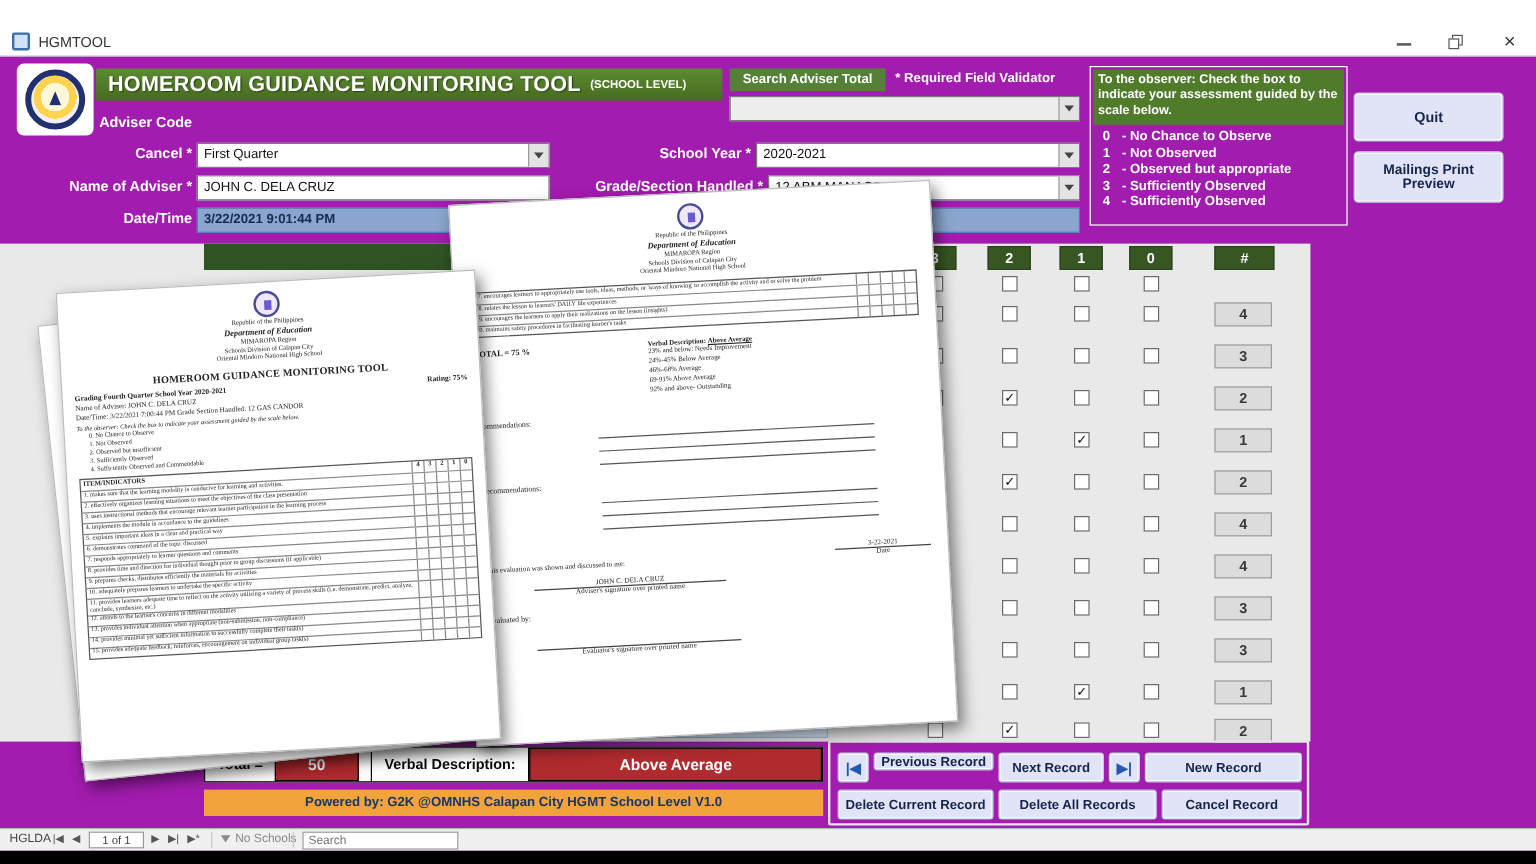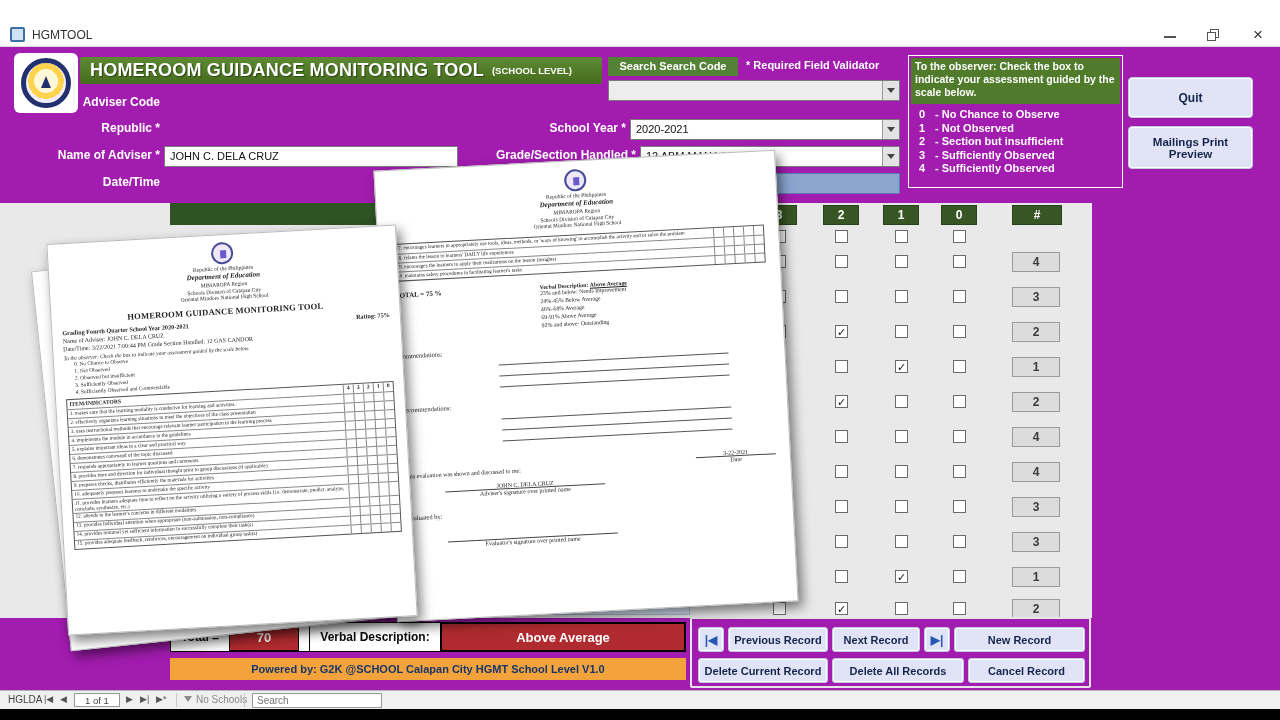--- a/index.html
+++ b/index.html
@@ -156,46 +156,53 @@
         <span class="core"></span>
       </span>
   </div>
   <div class="abs" id="title-band">
     <span class="main">HOMEROOM GUIDANCE MONITORING TOOL</span>
     <span class="sub">(SCHOOL LEVEL)</span>
   </div>
 
   <div class="abs lbl" style="left:20px;top:95px;width:140px">Adviser Code</div>
 
-  <div class="abs lbl" style="left:20px;top:121px;width:140px">Republic *</div>
+  <div class="abs lbl" style="left:20px;top:121px;width:140px">Cancel *</div>
+  <div class="abs field f-white combo" style="left:164px;top:119px;width:294px;padding:0">
+    <span class="txt" style="padding:0 5px">First Quarter</span>
+    <span class="caretbox">
+        <span class="tri"></span>
+      </span>
+  </div>
 
   <div class="abs lbl" style="left:20px;top:148px;width:140px">Name of Adviser *</div>
   <div class="abs field f-white" style="left:164px;top:146px;width:294px">JOHN C. DELA CRUZ</div>
 
   <div class="abs lbl" style="left:20px;top:175px;width:140px">Date/Time</div>
+  <div class="abs field f-blue" style="left:164px;top:173px;width:294px">3/22/2021 9:01:44 PM</div>
 
   <div class="abs lbl" style="left:498px;top:121px;width:128px">School Year *</div>
   <div class="abs field f-white combo" style="left:630px;top:119px;width:270px;padding:0">
     <span class="txt" style="padding:0 5px">2020-2021</span>
     <span class="caretbox">
         <span class="tri"></span>
       </span>
   </div>
 
   <div class="abs lbl" style="left:448px;top:148px;width:188px">Grade/Section Handled *</div>
   <div class="abs field f-white combo" style="left:640px;top:146px;width:260px;padding:0">
     <span class="txt" style="padding:0 5px">12 ABM MANAGER</span>
     <span class="caretbox">
         <span class="tri"></span>
       </span>
   </div>
 
   <div class="abs field f-blue" style="left:640px;top:173px;width:260px"></div>
 
-  <div class="abs" id="search-label">Search Search Code</div>
+  <div class="abs" id="search-label">Search Adviser Total</div>
   <div class="abs" id="validator-hint">* Required Field Validator</div>
   <div class="abs field f-white combo" style="left:608px;top:80px;width:292px;padding:0;background:#ededed">
     <span class="txt" style="padding:0 5px"></span>
     <span class="caretbox">
         <span class="tri"></span>
       </span>
   </div>
 
   <div class="abs" id="observer-panel">
     <div id="observer-note">To the observer: Check the box to indicate your assessment guided by the scale below.</div>
@@ -206,21 +213,21 @@
           <span>- No Chance to Observe</span>
         </div>
 
         <div class="scale-row">
           <span class="n">1</span>
           <span>- Not Observed</span>
         </div>
 
         <div class="scale-row">
           <span class="n">2</span>
-          <span>- Section but insufficient</span>
+          <span>- Observed but appropriate</span>
         </div>
 
         <div class="scale-row">
           <span class="n">3</span>
           <span>- Sufficiently Observed</span>
         </div>
 
         <div class="scale-row">
           <span class="n">4</span>
           <span>- Sufficiently Observed</span>
@@ -620,38 +627,38 @@
     </div>
     <div style="margin-top:14px; font-size:6.5px;">Evaluated by:</div>
     <div style="width:170px; margin:16px 0 0 40px; font-size:6px; text-align:center;">
       <div class="sig-ul">&nbsp;</div>
       <div>Evaluator's signature over printed name</div>
     </div>
   </div>
 
   <div class="abs" id="totals-bar">
     <span class="cell" id="total-lbl">Total =</span>
-    <span class="cell" id="total-val">70</span>
+    <span class="cell" id="total-val">50</span>
     <span id="totals-gap"></span>
     <span class="cell" id="verbal-lbl">Verbal Description:</span>
     <span class="cell" id="verbal-val">Above Average</span>
   </div>
 
   <div class="abs" id="nav-panel">
     <span class="navbtn ic" style="left:6px;top:8px;width:26px;height:25px">|◀</span>
-    <span class="navbtn" style="left:36px;top:8px;width:100px;height:25px">Previous Record</span>
+    <span class="navbtn" style="left:36px;top:8px;width:100px;height:15px">Previous Record</span>
     <span class="navbtn" style="left:140px;top:8px;width:88px;height:25px">Next Record</span>
     <span class="navbtn ic" style="left:232px;top:8px;width:26px;height:25px">▶|</span>
     <span class="navbtn" style="left:262px;top:8px;width:131px;height:25px">New Record</span>
     <span class="navbtn" style="left:6px;top:39px;width:130px;height:25px">Delete Current Record</span>
     <span class="navbtn" style="left:140px;top:39px;width:132px;height:25px">Delete All Records</span>
     <span class="navbtn" style="left:276px;top:39px;width:117px;height:25px">Cancel Record</span>
   </div>
 
-  <div class="abs" id="powered-bar">Powered by: G2K @SCHOOL Calapan City HGMT School Level V1.0</div>
+  <div class="abs" id="powered-bar">Powered by: G2K @OMNHS Calapan City HGMT School Level V1.0</div>
 
   <div class="abs" id="statusbar">
     <span class="sb" style="left:8px">HGLDA</span>
     <span class="sb sbbtn" style="left:44px">|◀</span>
     <span class="sb sbbtn" style="left:60px">◀</span>
     <span class="abs" id="rec-box">1 of 1</span>
     <span class="sb sbbtn" style="left:126px">▶</span>
     <span class="sb sbbtn" style="left:140px">▶|</span>
     <span class="sb sbbtn" style="left:156px">▶*</span>
     <span class="sbdiv" style="left:176px"></span>

